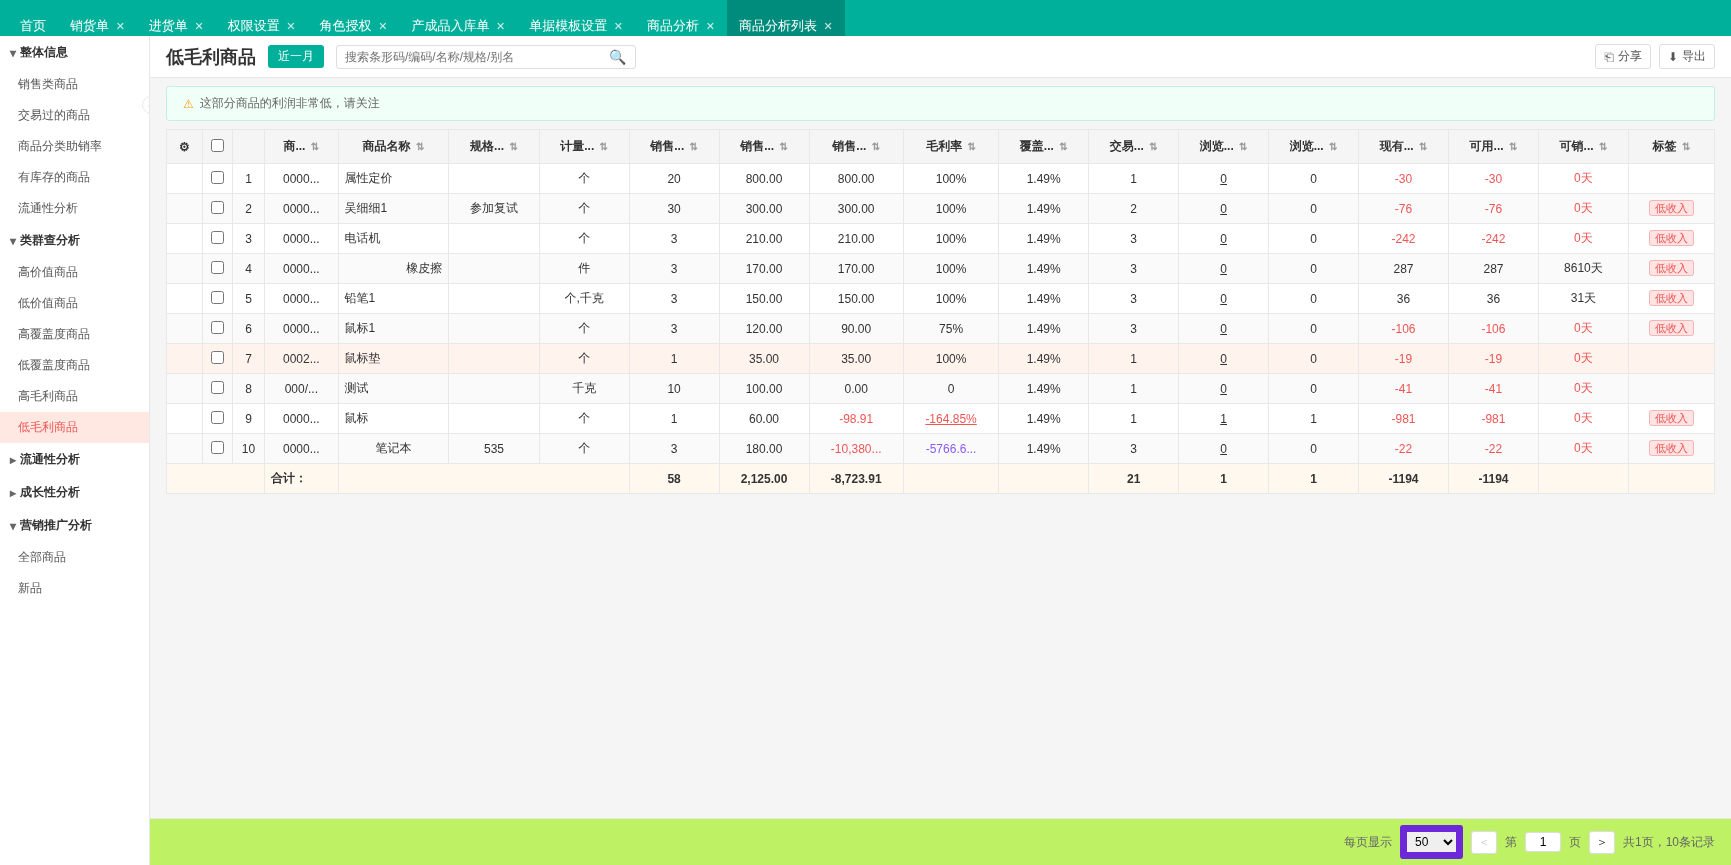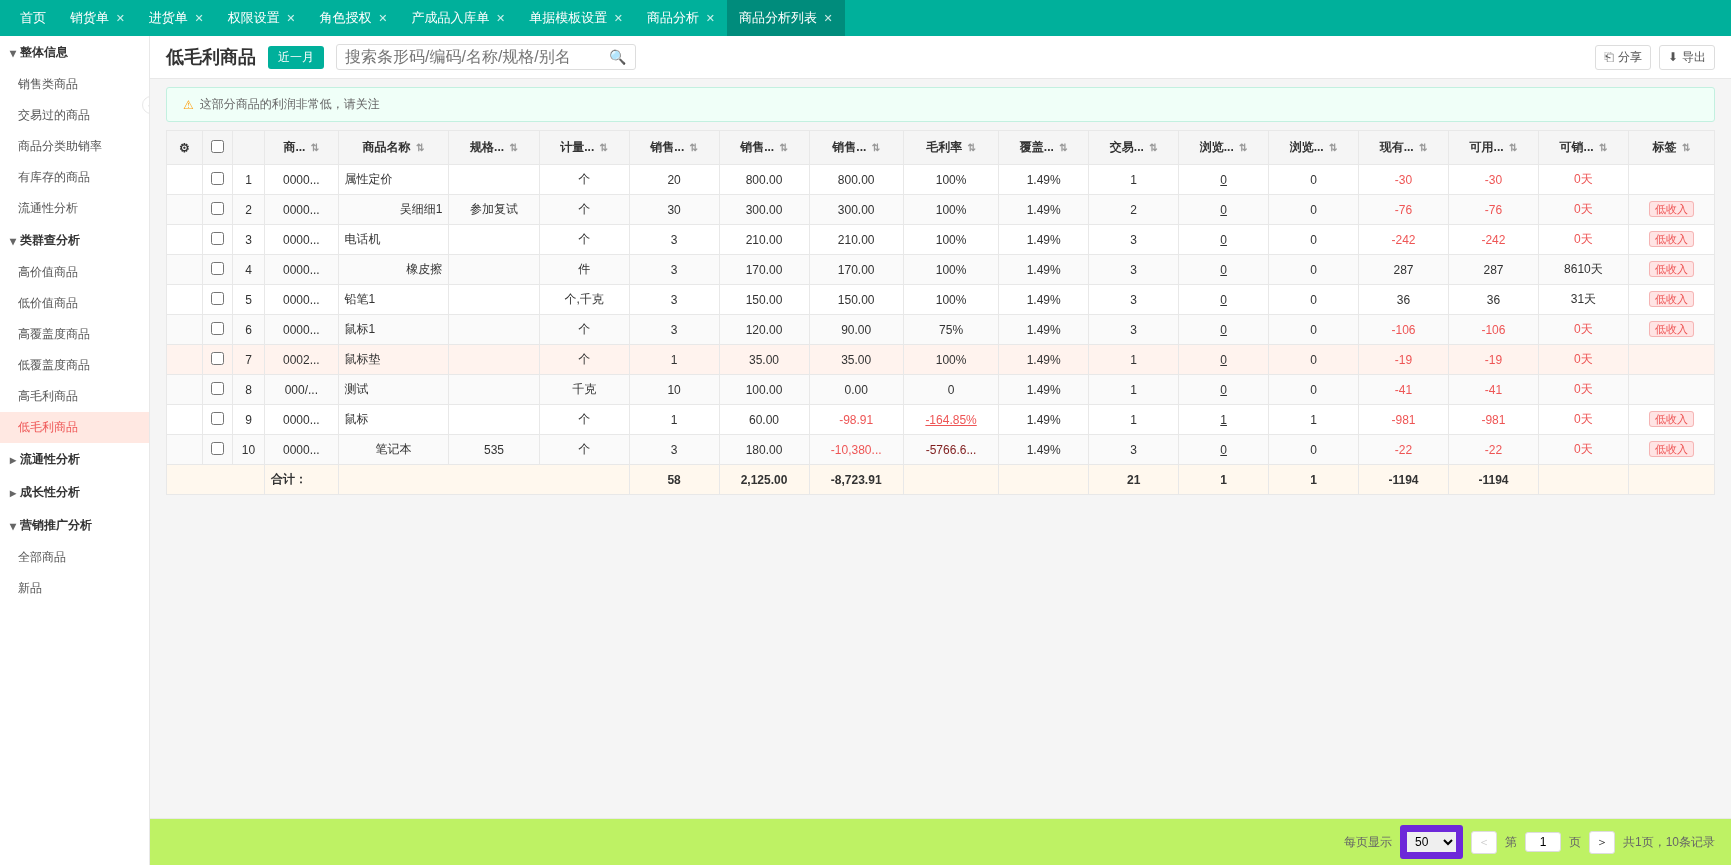--- a/index.html
+++ b/index.html
@@ -8,21 +8,21 @@
     
     .top-nav {
       background: #00b09b;
       display: flex;
       align-items: center;
       height: 36px;
       padding: 0 8px;
     }
     .top-nav .nav-item {
       color: #fff;
-      padding: 0 12px;
+      padding: 8px 12px;
       height: 36px;
       line-height: 36px;
       cursor: pointer;
       white-space: nowrap;
       font-size: 13px;
     }
     .top-nav .nav-item.active { background: rgba(0,0,0,0.2); }
     .nav-close { font-size: 11px; margin-left: 3px; opacity: 0.8; }
 
     
@@ -112,21 +112,21 @@
       border: 1px solid #ddd;
       border-radius: 3px;
       padding: 3px 8px;
       background: #fff;
       flex: 1;
       max-width: 300px;
     }
     .search-box input {
       border: none;
       outline: none;
-      font-size: 16px;
+      font-size: 12px;
       color: #999;
       width: 100%;
     }
     .search-icon { color: #f90; font-size: 14px; cursor: pointer; }
     .header-actions {
       margin-left: auto;
       display: flex;
       gap: 8px;
     }
     .action-btn {
@@ -377,21 +377,21 @@
       <td style="color:#e55;">-30</td>
       <td style="color:#e55;">-30</td>
       <td style="color:#e55;">0天</td>
       <td></td>
     </tr>
             <tr>
       <td></td>
       <td><input type="checkbox" style=""></td>
       <td>2</td>
       <td>0000...</td>
-      <td style="text-align:right;">吴细细1</td>
+      <td style="text-align:left;">吴细细1</td>
       <td>参加复试</td>
       <td>个</td>
       <td>30</td>
       <td>300.00</td>
       <td style="">300.00</td>
       <td style="">100%</td>
       <td>1.49%</td>
       <td>2</td>
       <td><span class="underline-link">0</span></td>
       <td>0</td>
@@ -551,21 +551,21 @@
       <td></td>
       <td><input type="checkbox" style=""></td>
       <td>10</td>
       <td>0000...</td>
       <td style="text-align:center;">笔记本</td>
       <td>535</td>
       <td>个</td>
       <td>3</td>
       <td>180.00</td>
       <td style="color:#e55;">-10,380...</td>
-      <td style="color:#7f1d1d;">-5766.6...</td>
+      <td style="color:#8b5cf6;">-5766.6...</td>
       <td>1.49%</td>
       <td>3</td>
       <td><span class="underline-link">0</span></td>
       <td>0</td>
       <td style="color:#e55;">-22</td>
       <td style="color:#e55;">-22</td>
       <td style="color:#e55;">0天</td>
       <td><span class="tag-badge">低收入</span></td>
     </tr>
           </tbody>

